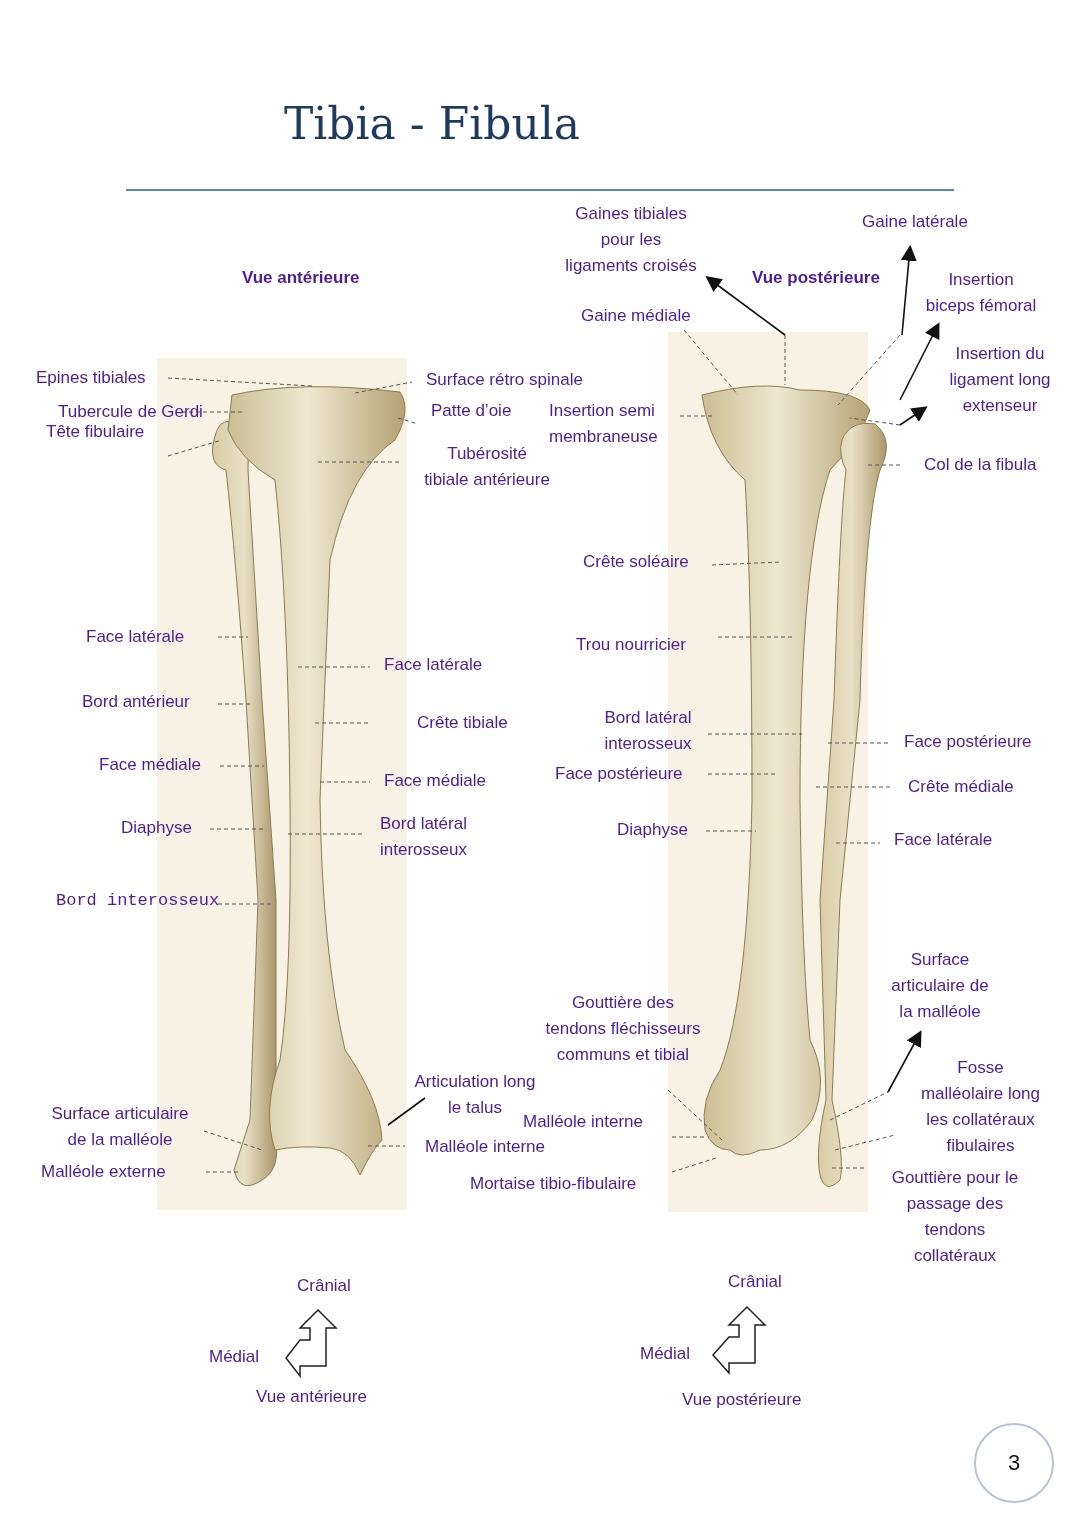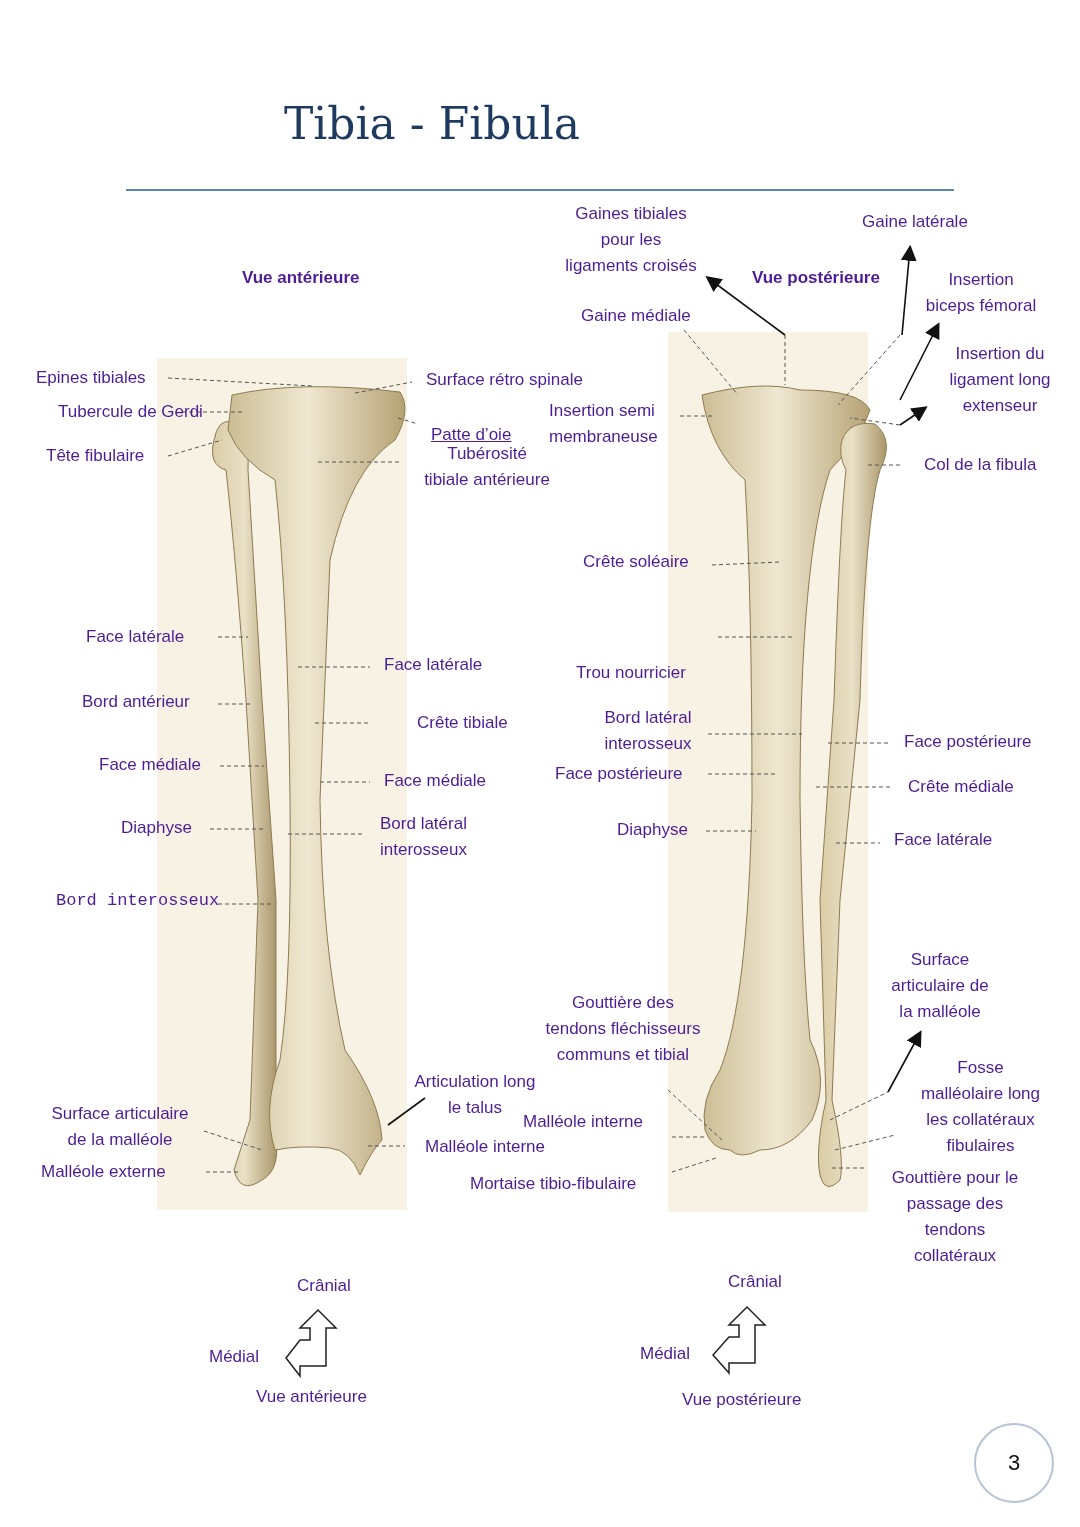--- a/index.html
+++ b/index.html
@@ -110,34 +110,34 @@
   <g fill="#fff" stroke="#222" stroke-width="1.5">
     <path d="M729,1337 L739,1337 L739,1325 L729,1325 L747,1307 L765,1325 L755,1325 L755,1363 L729,1363 L729,1373 L713,1355 L729,1337 Z"></path>
   </g>
 </svg>
 
 <div class="lbl b" style="left:242px;top:265px;">Vue antérieure</div>
 <div class="lbl b" style="left:752px;top:265px;">Vue postérieure</div>
 
 <div class="lbl" style="left:36px;top:365px;">Epines tibiales</div>
 <div class="lbl" style="left:13px;top:399px;margin-left:45px;">Tubercule de Gerdi</div>
-<div class="lbl" style="left:46px;top:443px;">Tête fibulaire</div>
+<div class="lbl" style="left:46px;top:419px;">Tête fibulaire</div>
 <div class="lbl" style="left:86px;top:624px;">Face latérale</div>
 <div class="lbl" style="left:82px;top:689px;">Bord antérieur</div>
 <div class="lbl" style="left:99px;top:752px;">Face médiale</div>
 <div class="lbl" style="left:121px;top:815px;">Diaphyse</div>
 <div class="lbl" style="left:56px;top:888px;font-family:Liberation Mono, monospace;">Bord interosseux</div>
 <div class="lbl c" style="left:40px;top:1101px;width:160px;">
   <div>Surface articulaire</div>
   <div>de la malléole</div>
 </div>
 <div class="lbl" style="left:41px;top:1159px;">Malléole externe</div>
 
 <div class="lbl" style="left:426px;top:367px;">Surface rétro spinale</div>
-<div class="lbl" style="left:431px;top:422px;text-decoration:underline;">Patte d’oie</div>
+<div class="lbl" style="left:431px;top:398px;">Patte d’oie</div>
 <div class="lbl c" style="left:412px;top:441px;width:150px;">
   <div>Tubérosité</div>
   <div>tibiale antérieure</div>
 </div>
 <div class="lbl" style="left:384px;top:652px;">Face latérale</div>
 <div class="lbl" style="left:388px;top:710px;margin-left:29px;">Crête tibiale</div>
 <div class="lbl" style="left:384px;top:768px;">Face médiale</div>
 <div class="lbl" style="left:380px;top:811px;">
   <div>Bord latéral</div>
   <div>interosseux</div>
@@ -164,21 +164,21 @@
   <div>ligament long</div>
   <div>extenseur</div>
 </div>
 <div class="lbl" style="left:549px;top:398px;">
   <div>Insertion semi</div>
   <div>membraneuse</div>
 </div>
 <div class="lbl" style="left:924px;top:452px;">Col de la fibula</div>
 
 <div class="lbl" style="left:583px;top:549px;">Crête soléaire</div>
-<div class="lbl" style="left:576px;top:660px;">Trou nourricier</div>
+<div class="lbl" style="left:576px;top:632px;">Trou nourricier</div>
 <div class="lbl c" style="left:588px;top:705px;width:120px;">
   <div>Bord latéral</div>
   <div>interosseux</div>
 </div>
 <div class="lbl" style="left:555px;top:761px;">Face postérieure</div>
 <div class="lbl" style="left:617px;top:817px;">Diaphyse</div>
 <div class="lbl" style="left:904px;top:729px;">Face postérieure</div>
 <div class="lbl" style="left:908px;top:774px;">Crête médiale</div>
 <div class="lbl" style="left:894px;top:827px;">Face latérale</div>
 

